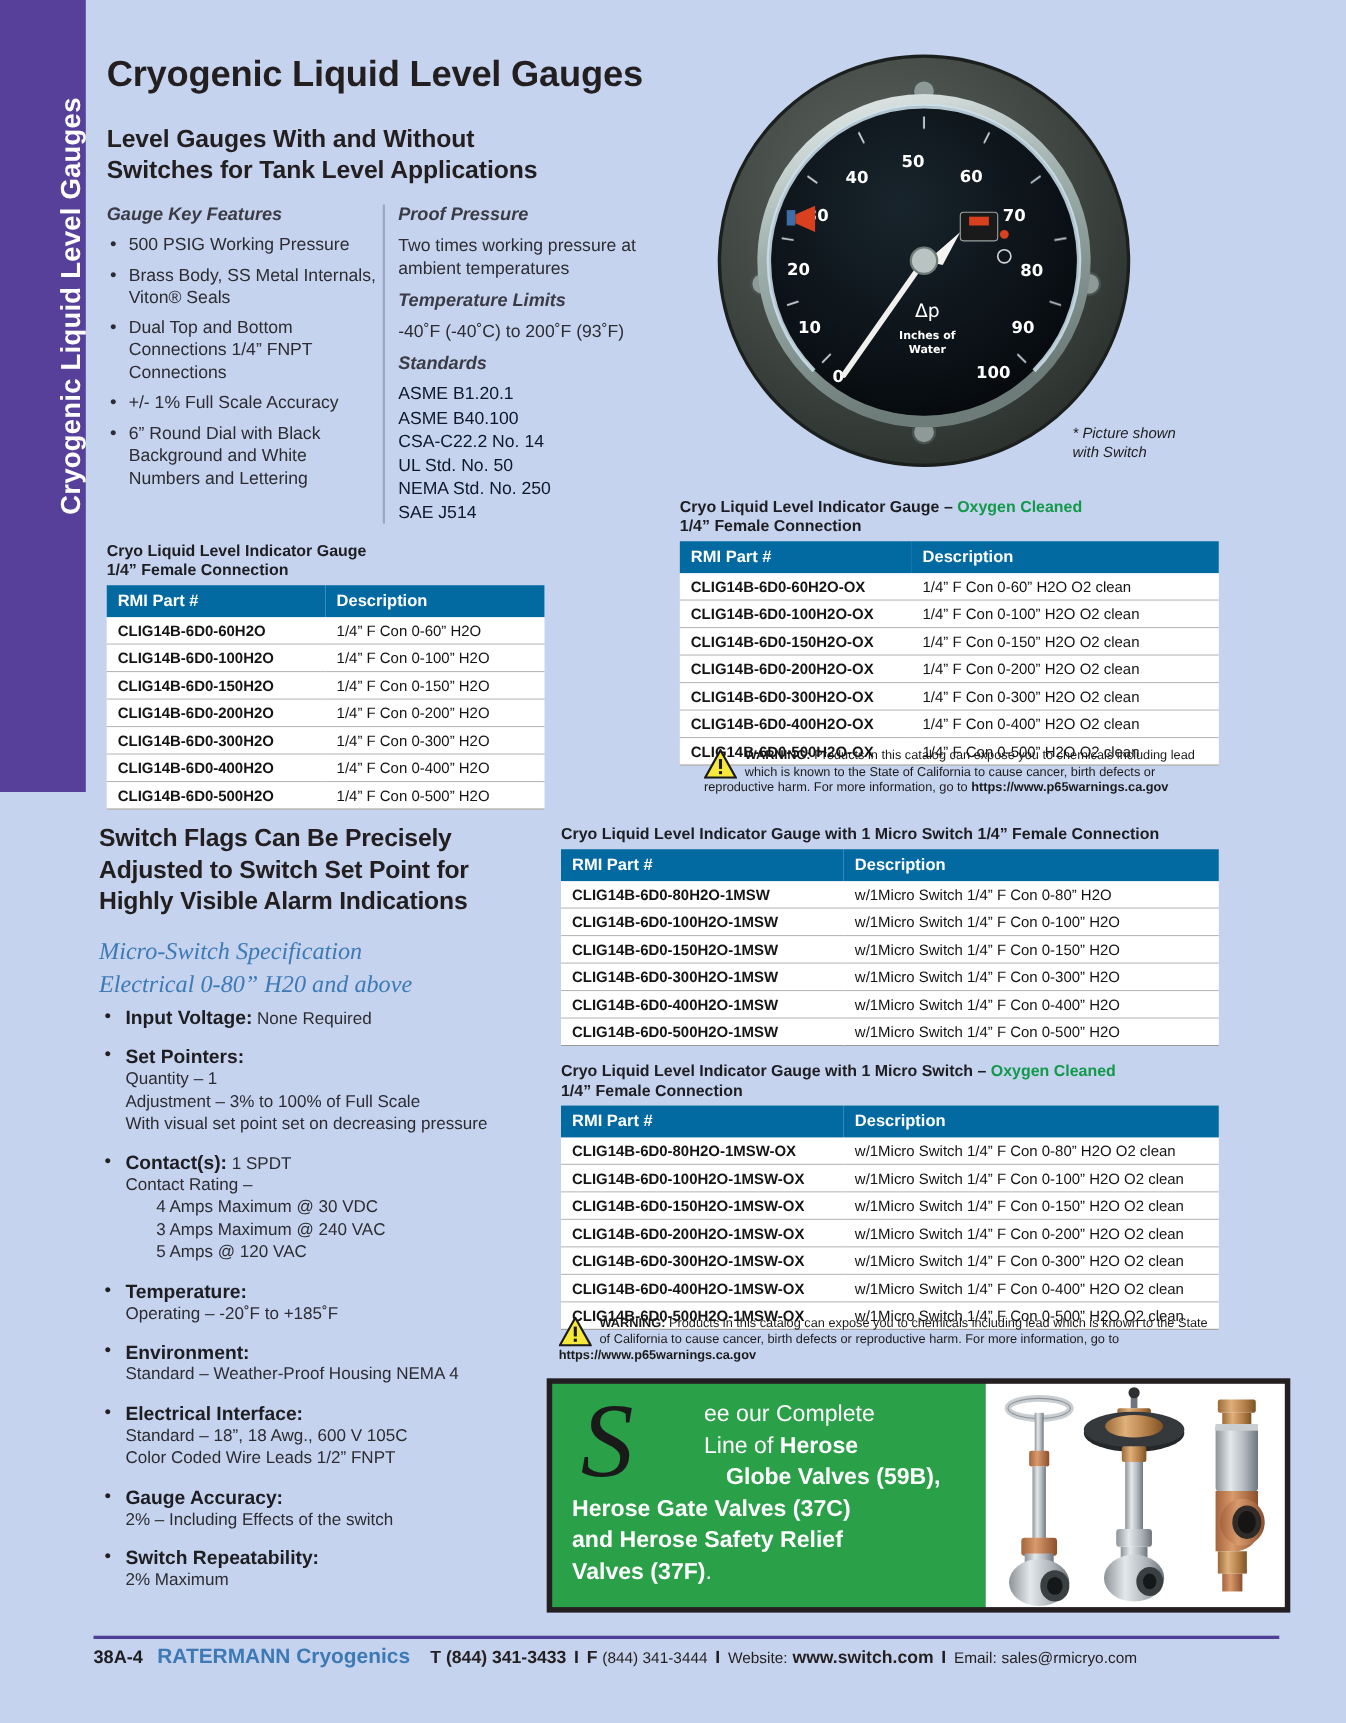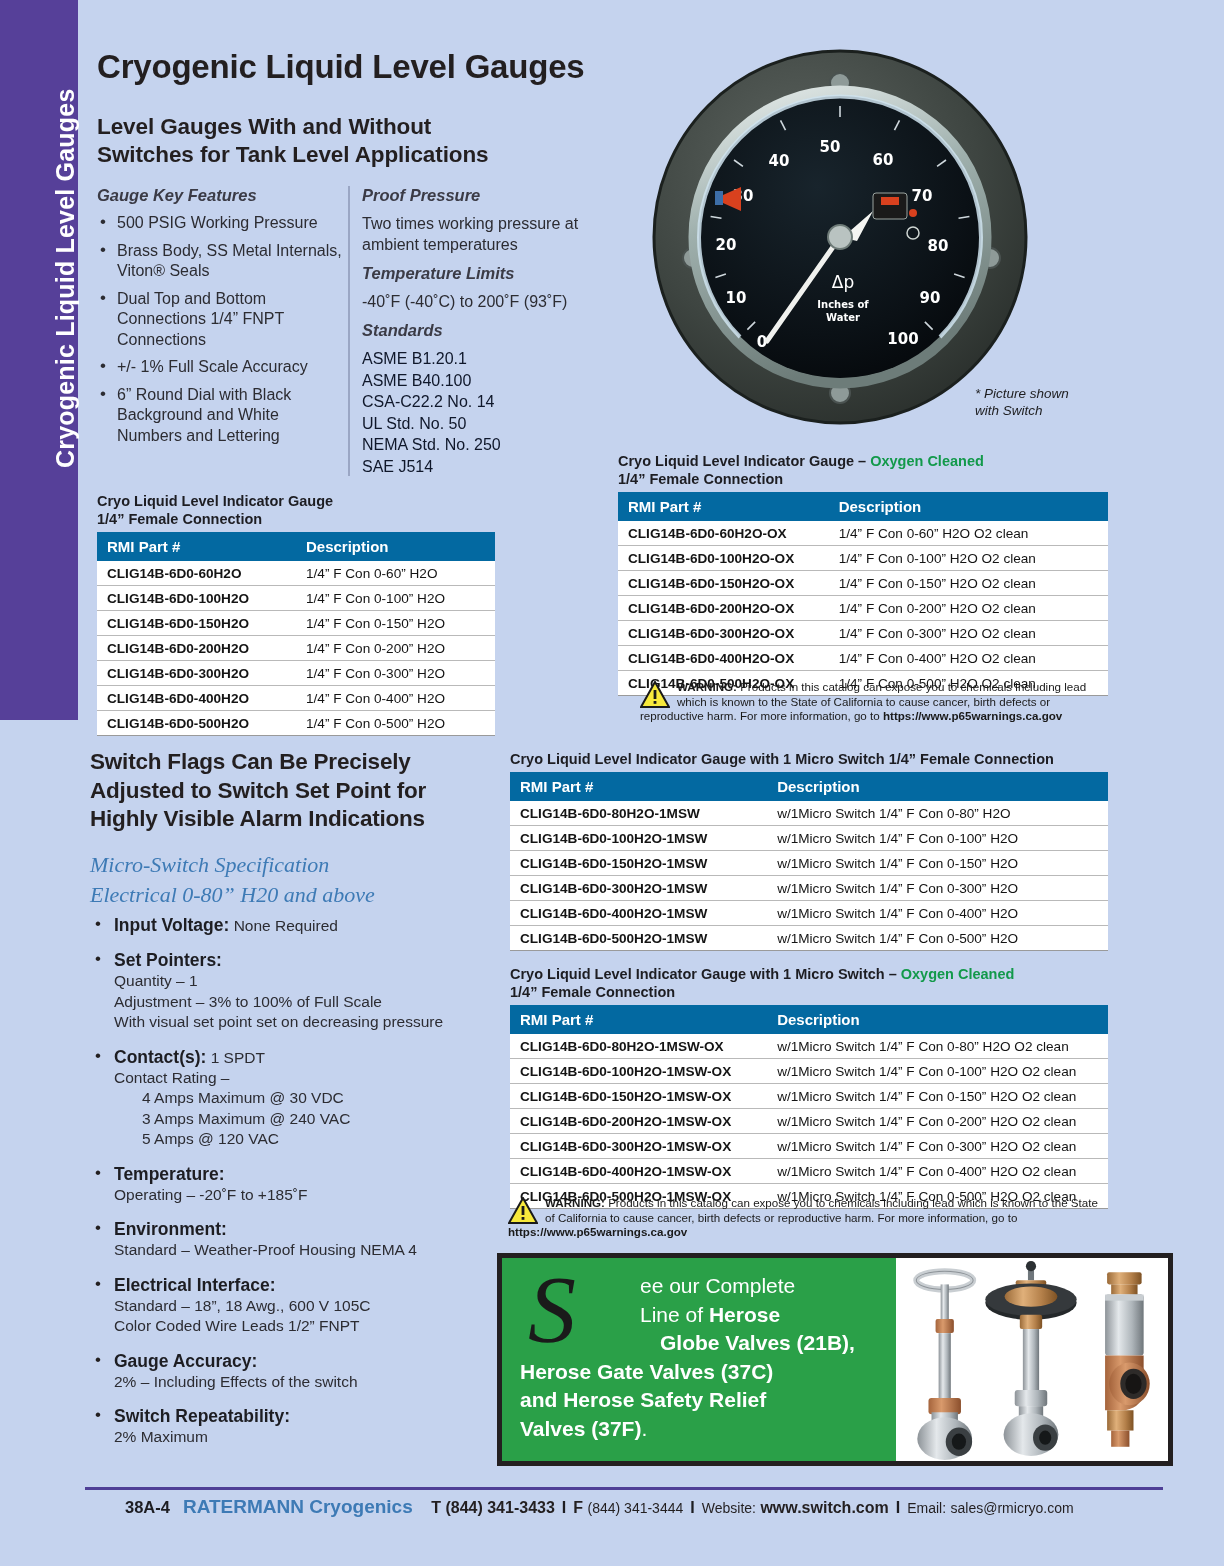--- a/index.html
+++ b/index.html
@@ -163,21 +163,21 @@
 
   
   .foot-rule {
     position:absolute; left:85px; top:1487px; width:1078px; height:3px;
     background:#4f3f96;
   }
   .footer {
     position:absolute; left:85px; top:1496px; width:1090px;
     font-size:16px; white-space:nowrap;
   }
-  .footer .pg { font-weight:bold; color:#1d1d22; font-size:16.5px;margin-left:40px; }
+  .footer .pg { font-weight:bold; color:#1d1d22; font-size:16.5px; }
   .footer .brand { color:#3d7ab5; font-weight:bold; font-size:19px; padding-left:13px; }
   .footer .sep { color:#1d1d22; padding:0 7px; font-weight:bold; }
   .footer .sm { font-size:14px; }
 </style>
 </head>
 <body>
 
 <div class="page">
 
   <div class="side-tab">
@@ -610,21 +610,21 @@
     <b>WARNING:</b><span> Products in this catalog can expose you to chemicals including lead which is known to the State of California to cause cancer, birth defects or reproductive harm. For more information, go to </span><b>https://www.p65warnings.ca.gov</b>
   </div>
 
   <div class="ad">
     <div class="ad-inner">
       <div class="ad-green">
         <div class="ad-script">S</div>
         <div class="ad-text">
           <div class="l1">ee our Complete</div>
           <div class="l2"><span>Line of </span><b>Herose</b></div>
-          <div class="l3"><b>Globe Valves (21B),</b></div>
+          <div class="l3"><b>Globe Valves (59B),</b></div>
           <div><b>Herose Gate Valves (37C)</b></div>
           <div><b>and Herose Safety Relief</b></div>
           <div><b>Valves (37F)</b><span>.</span></div>
         </div>
       </div>
       <div class="ad-photo">
         <svg width="100%" height="100%" viewBox="0 0 268 200" preserveAspectRatio="xMidYMid meet">
           <defs>
             <linearGradient id="steel" x1="0" y1="0" x2="1" y2="0">
               <stop offset="0%" stop-color="#8d9398"></stop>

